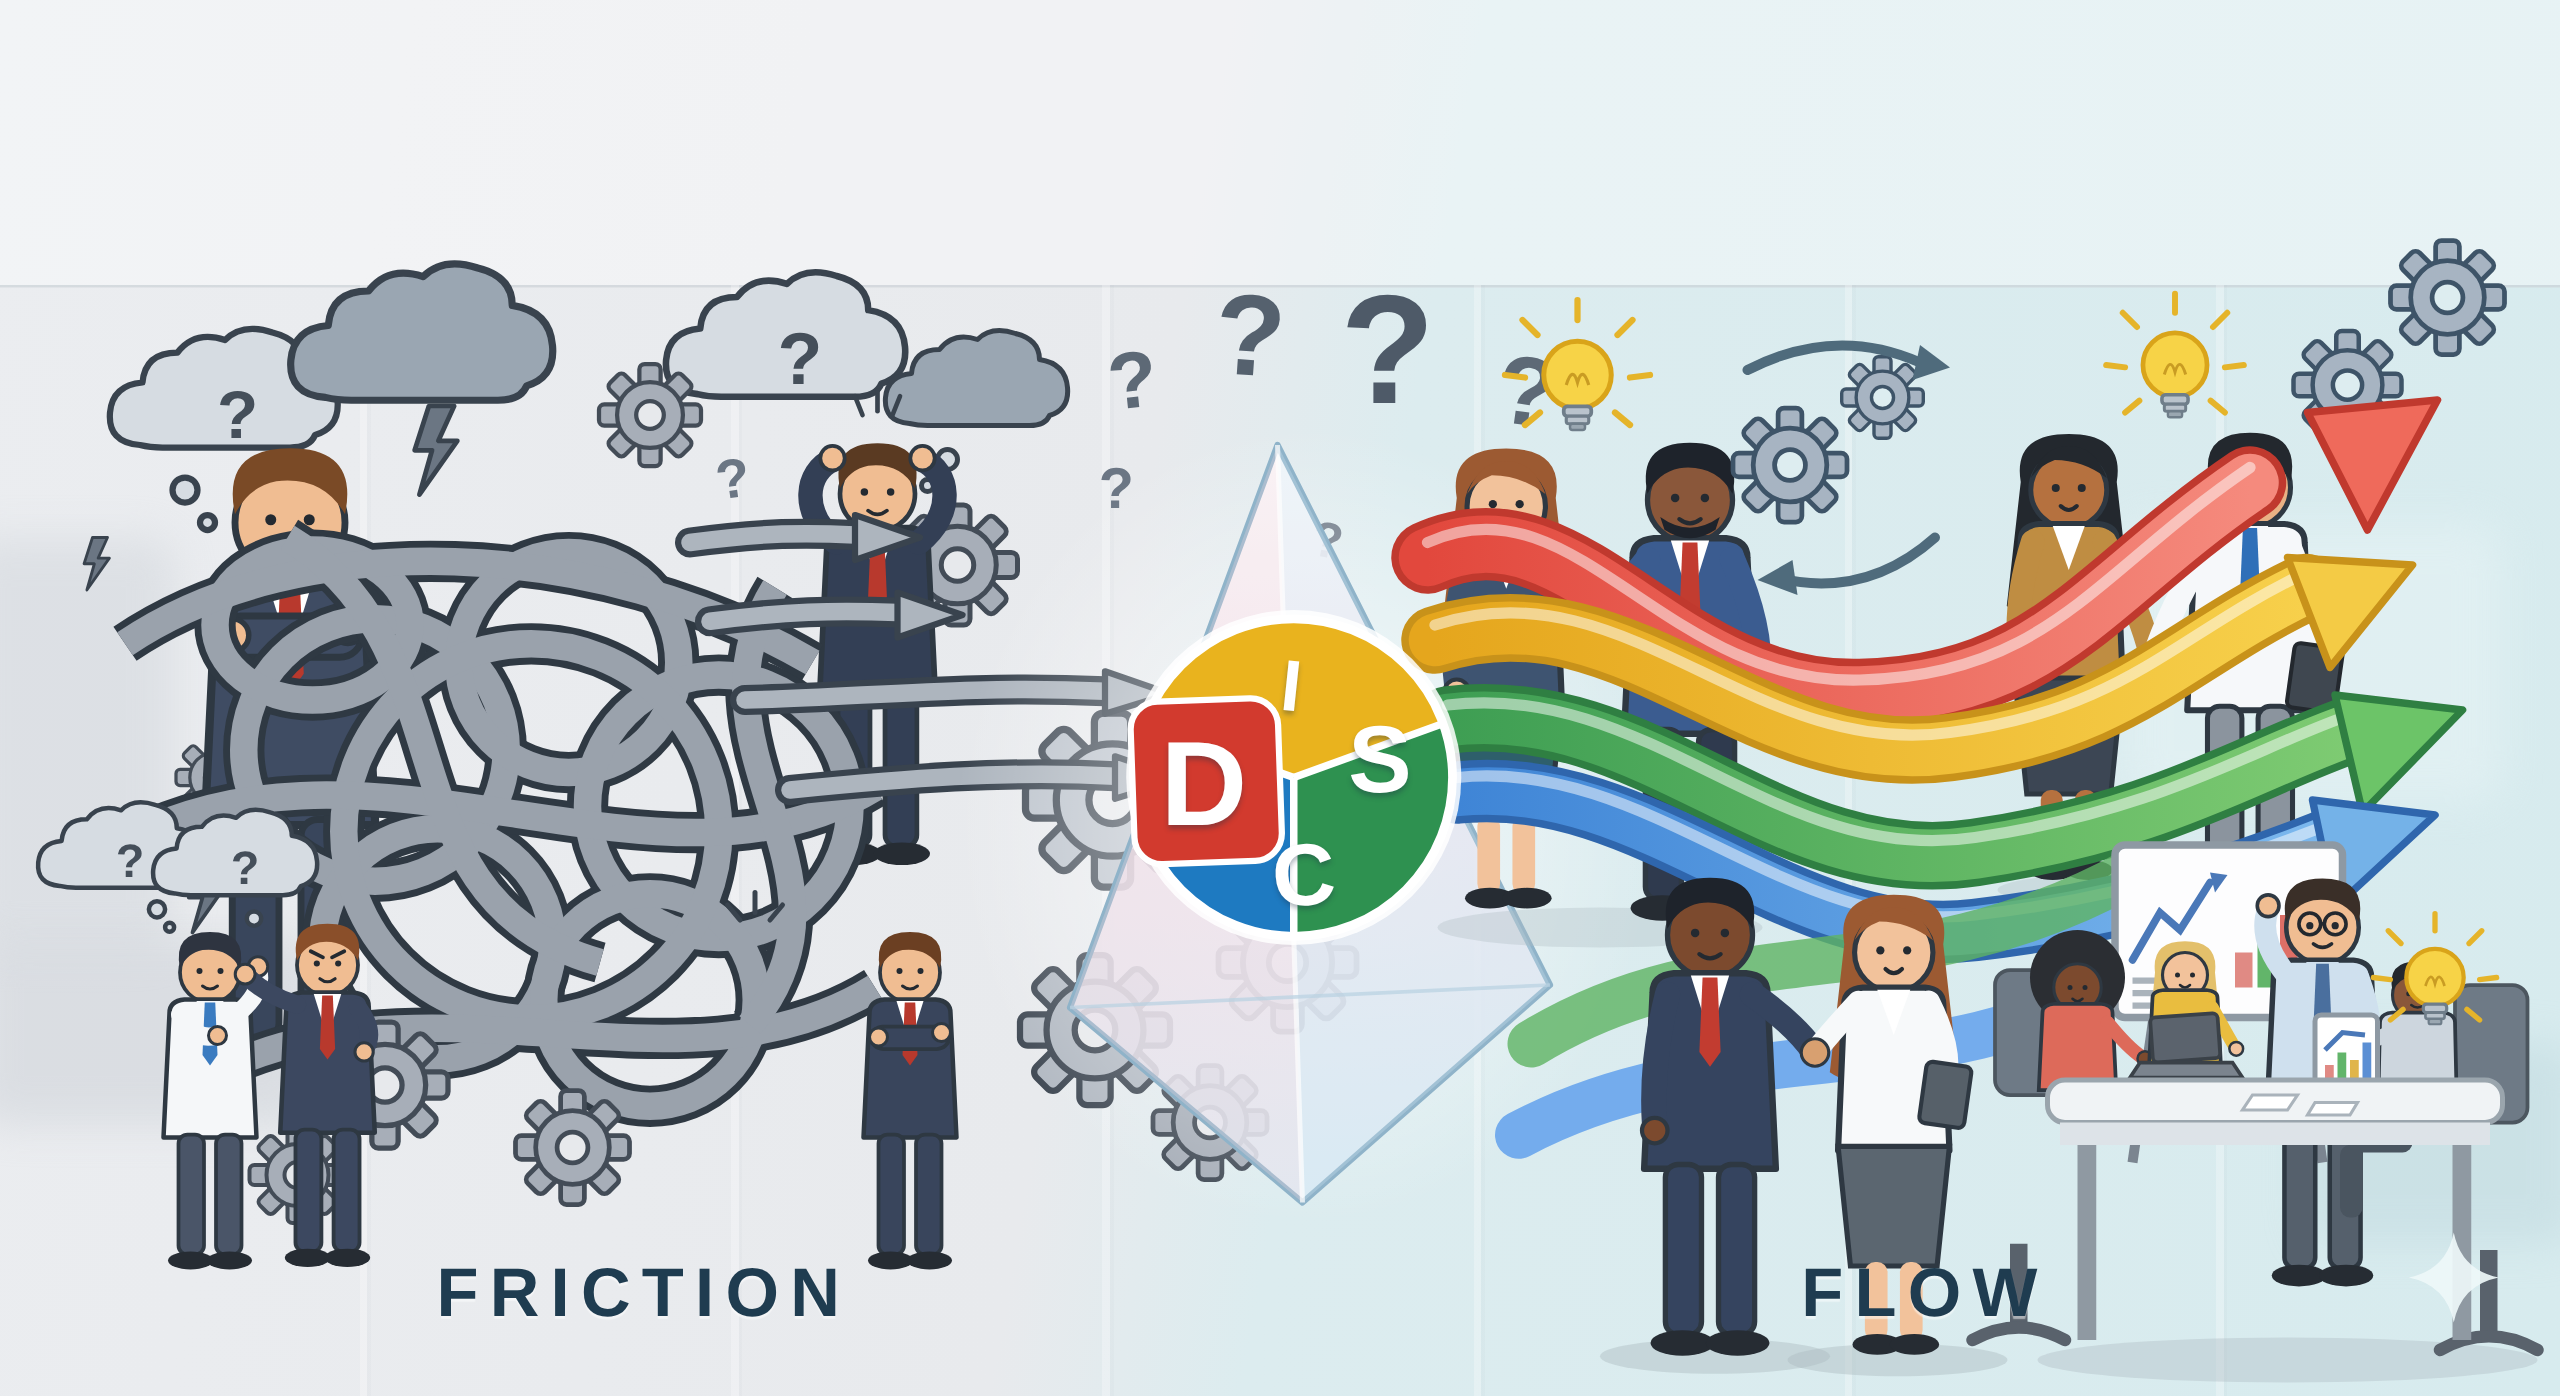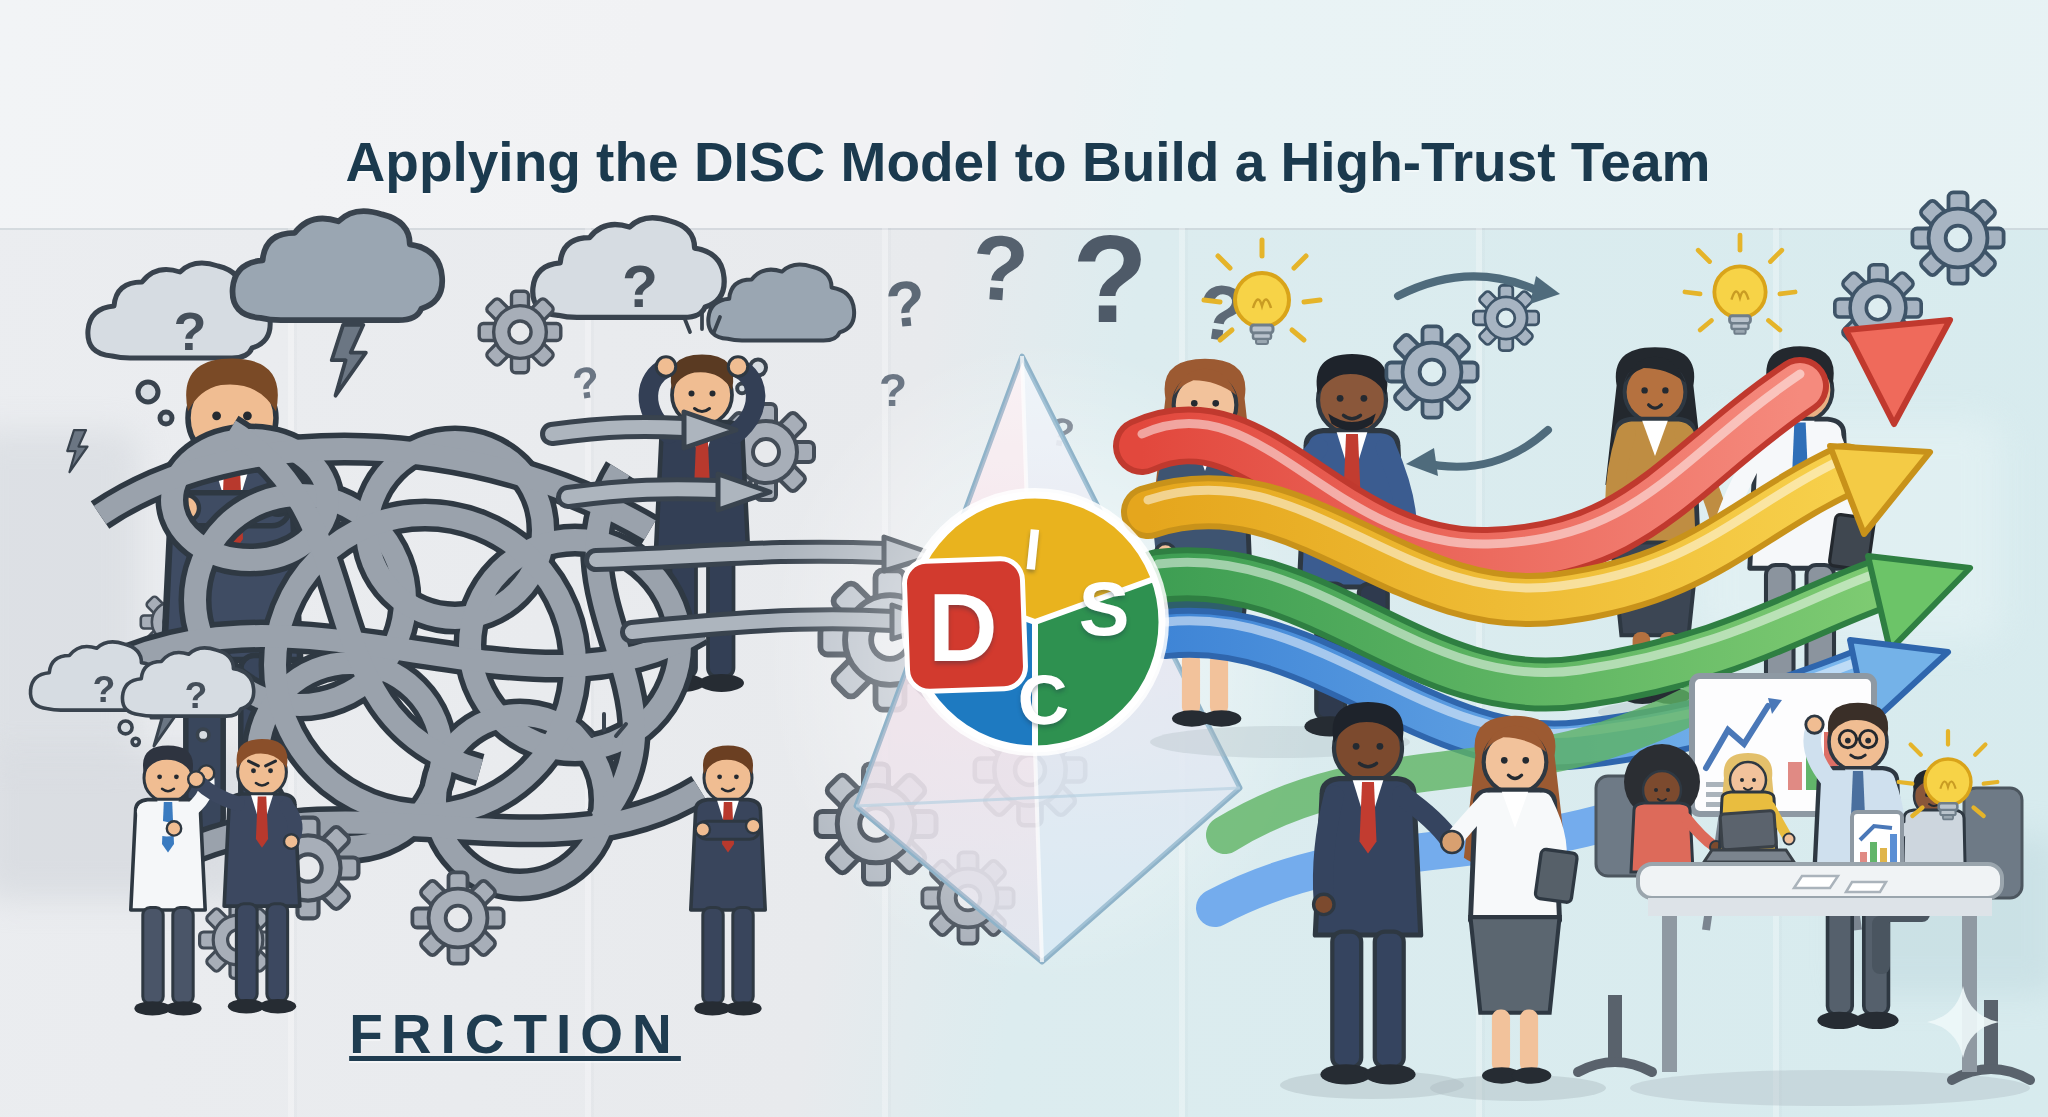--- a/index.html
+++ b/index.html
@@ -13,21 +13,21 @@
   .blur-block{position:absolute;filter:blur(16px);border-radius:20px;}
   .bb1{left:-30px;top:430px;width:170px;height:330px;background:#cdd2d8;opacity:.45;}
   .bb2{left:-20px;top:750px;width:270px;height:150px;background:#c7ccd3;opacity:.45;}
   .bb3{left:1845px;top:835px;width:215px;height:160px;background:#bfd8de;opacity:.5;}
   .bb4{left:1700px;top:420px;width:300px;height:220px;background:#e6f3f5;opacity:.6;}
   .title,.subtitle{position:absolute;left:1028px;transform:translateX(-50%);white-space:nowrap;
     color:#1b3a4e;font-weight:800;text-shadow:0 2px 1px rgba(255,255,255,.55);}
   .title{top:40px;font-size:78px;letter-spacing:1px;}
   .subtitle{top:130px;font-size:55px;letter-spacing:0;}
   .side-label{position:absolute;top:1002px;transform:translateX(-50%);color:#1f3c50;font-weight:800;
-    font-size:55px;letter-spacing:9px;text-shadow:0 2px 1px rgba(255,255,255,.5);text-decoration:underline;}
+    font-size:55px;letter-spacing:9px;text-shadow:0 2px 1px rgba(255,255,255,.5);}
   .label-left{left:515px;}
   .label-right{left:1540px;}
   .art{position:absolute;left:0;top:0;}
   
   .pf{fill:var(--skin,#f0bd92);stroke:var(--line,#2e3842);stroke-width:2.5;}
   .ph,.phb{fill:var(--hair,#3a2d22);}
   .pm{stroke:#242a31;stroke-width:2;fill:none;stroke-linecap:round;}
   .pt{fill:var(--suit,#3c4860);stroke:var(--line,#2e3842);stroke-width:3;stroke-linejoin:round;}
   .psh{fill:var(--shirt,#ffffff);}
   .pti{fill:var(--tie,transparent);}
@@ -539,16 +539,16 @@
       <circle cx="1035" cy="622" r="127" fill="none" stroke="#ffffff" stroke-width="7"></circle>
       <rect x="906" y="560" width="118" height="130" rx="22" fill="#d23a2e" stroke="#ffffff" stroke-width="5" transform="rotate(-2 965 625)"></rect>
     </g>
   </svg>
 
   <span class="disc-letter" style="left:963px;top:628px;font-size:96px;">D</span>
   <span class="disc-letter" style="left:1033px;top:549px;font-size:58px;transform:translate(-50%,-50%) rotate(6deg);">I</span>
   <span class="disc-letter" style="left:1104px;top:608px;font-size:76px;">S</span>
   <span class="disc-letter" style="left:1043px;top:700px;font-size:70px;transform:translate(-50%,-50%) rotate(-4deg);">C</span>
 
-  <div class="subtitle">Applying the DISC Model to Build a High-Trust Team</div>
 
   <div class="side-label label-left">FRICTION</div>
+  <div class="side-label label-right">FLOW</div>
 </div>
 
 </body></html>

